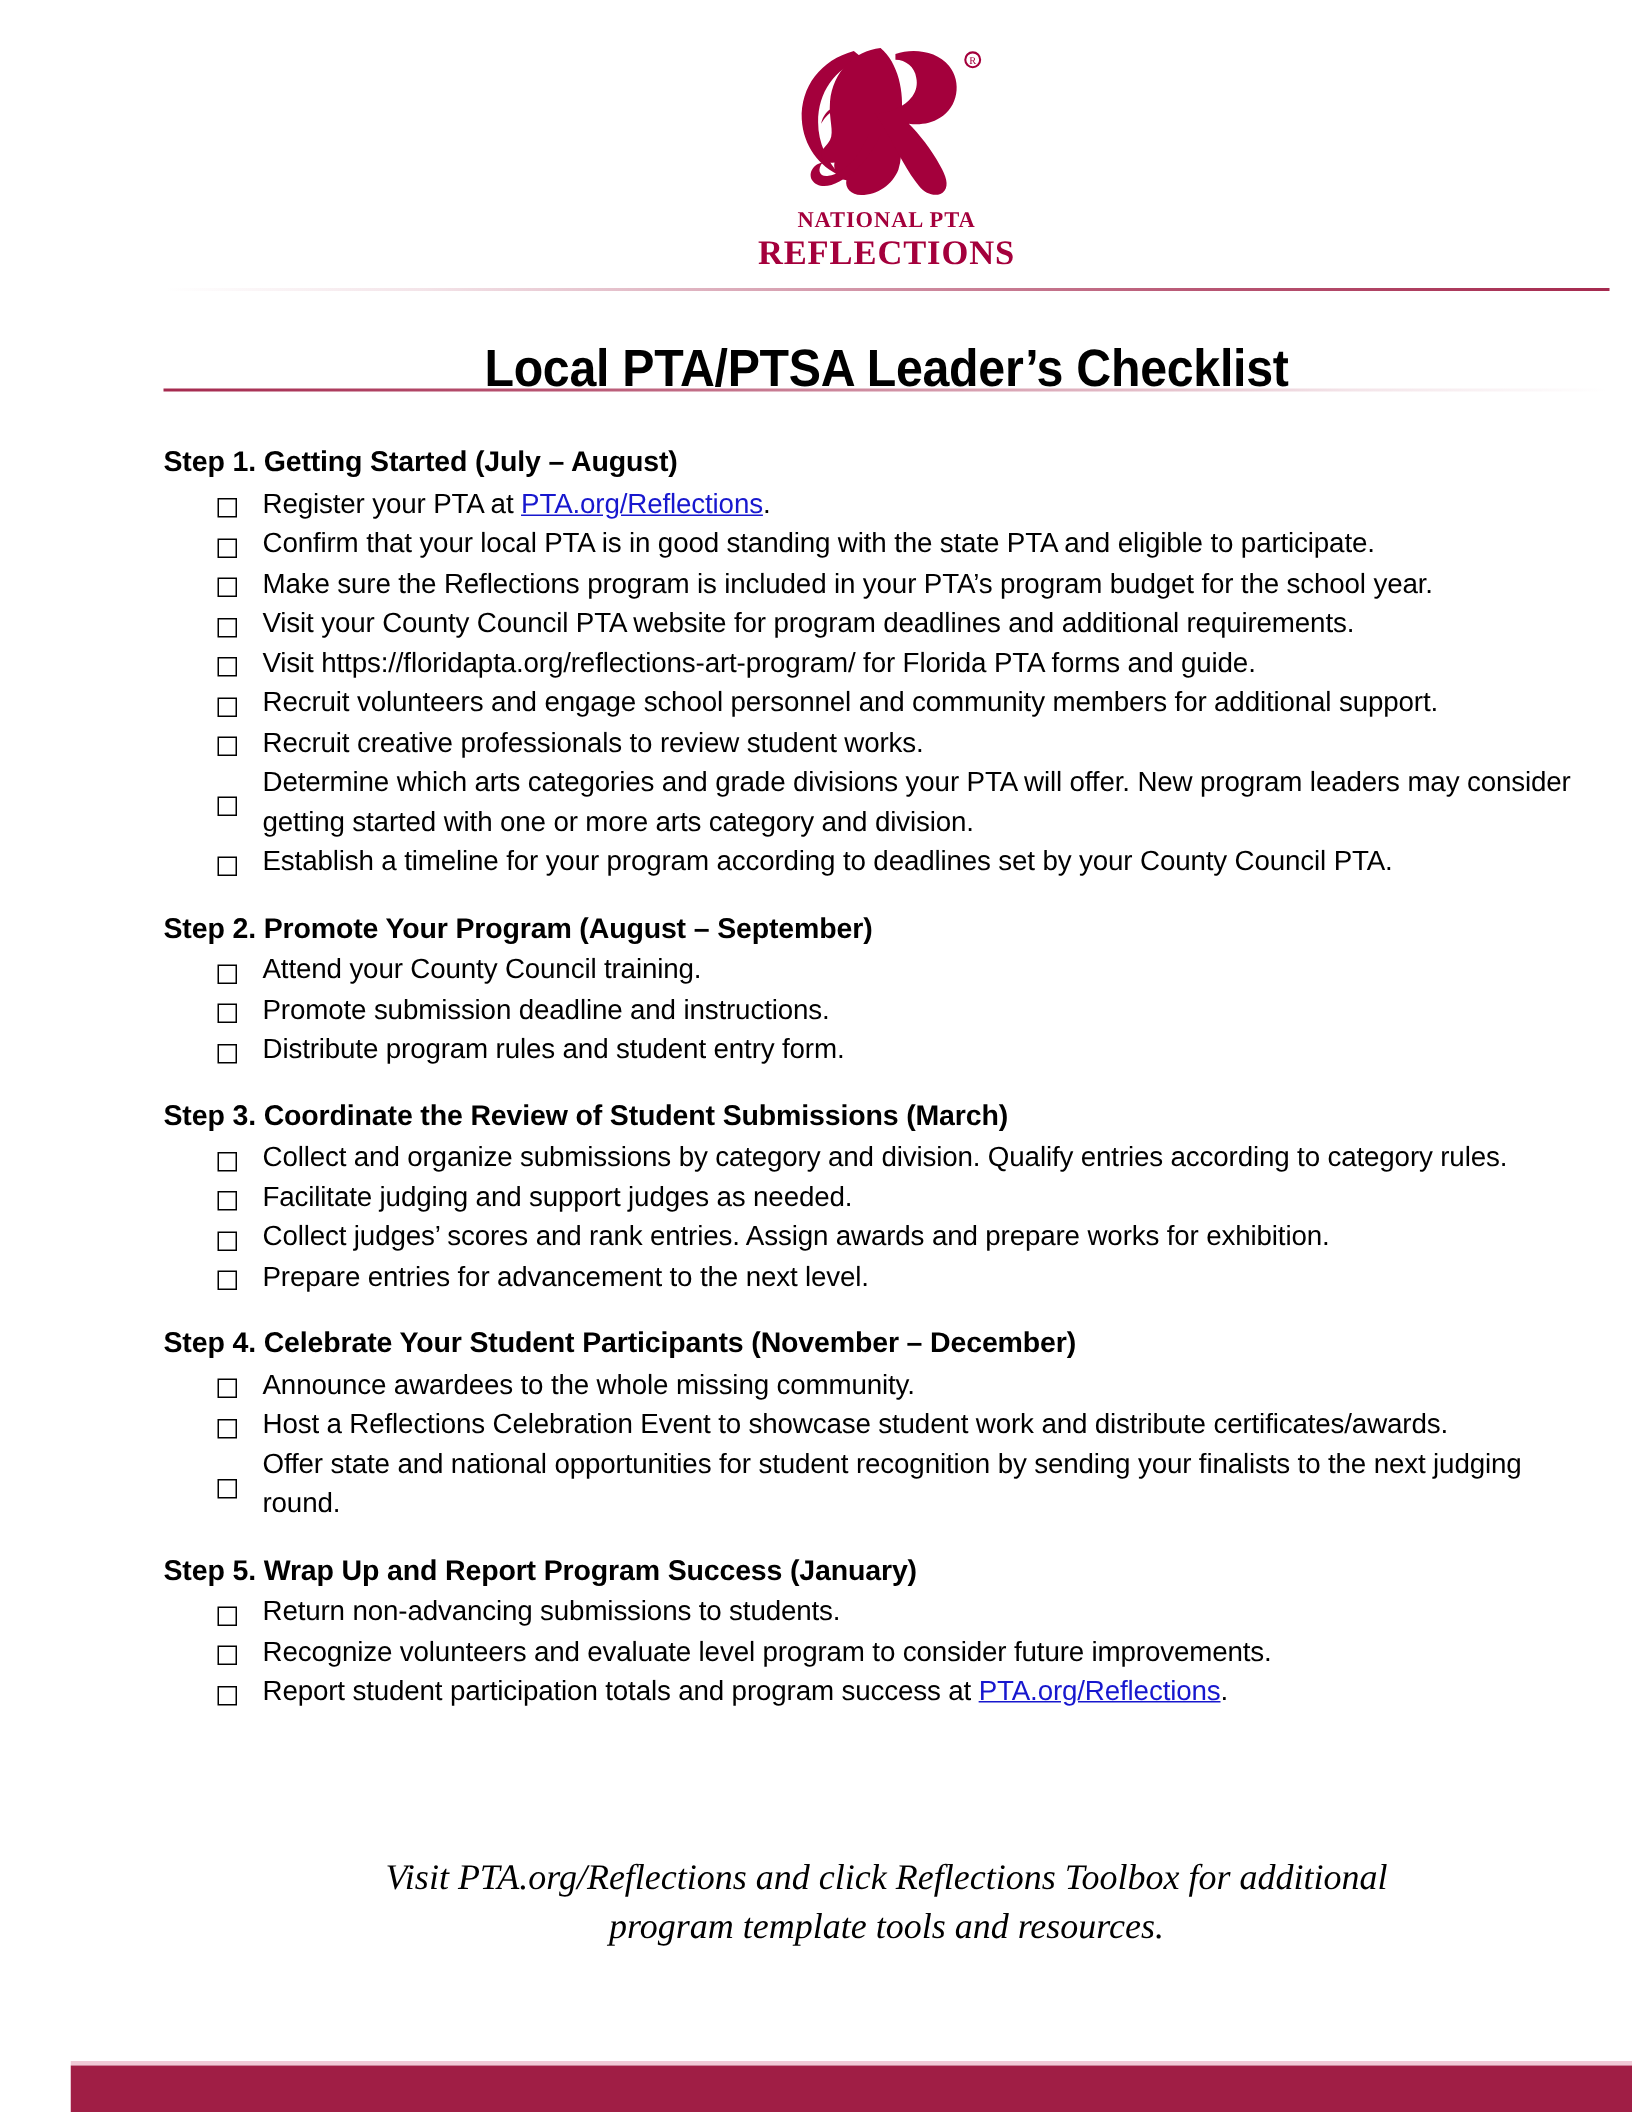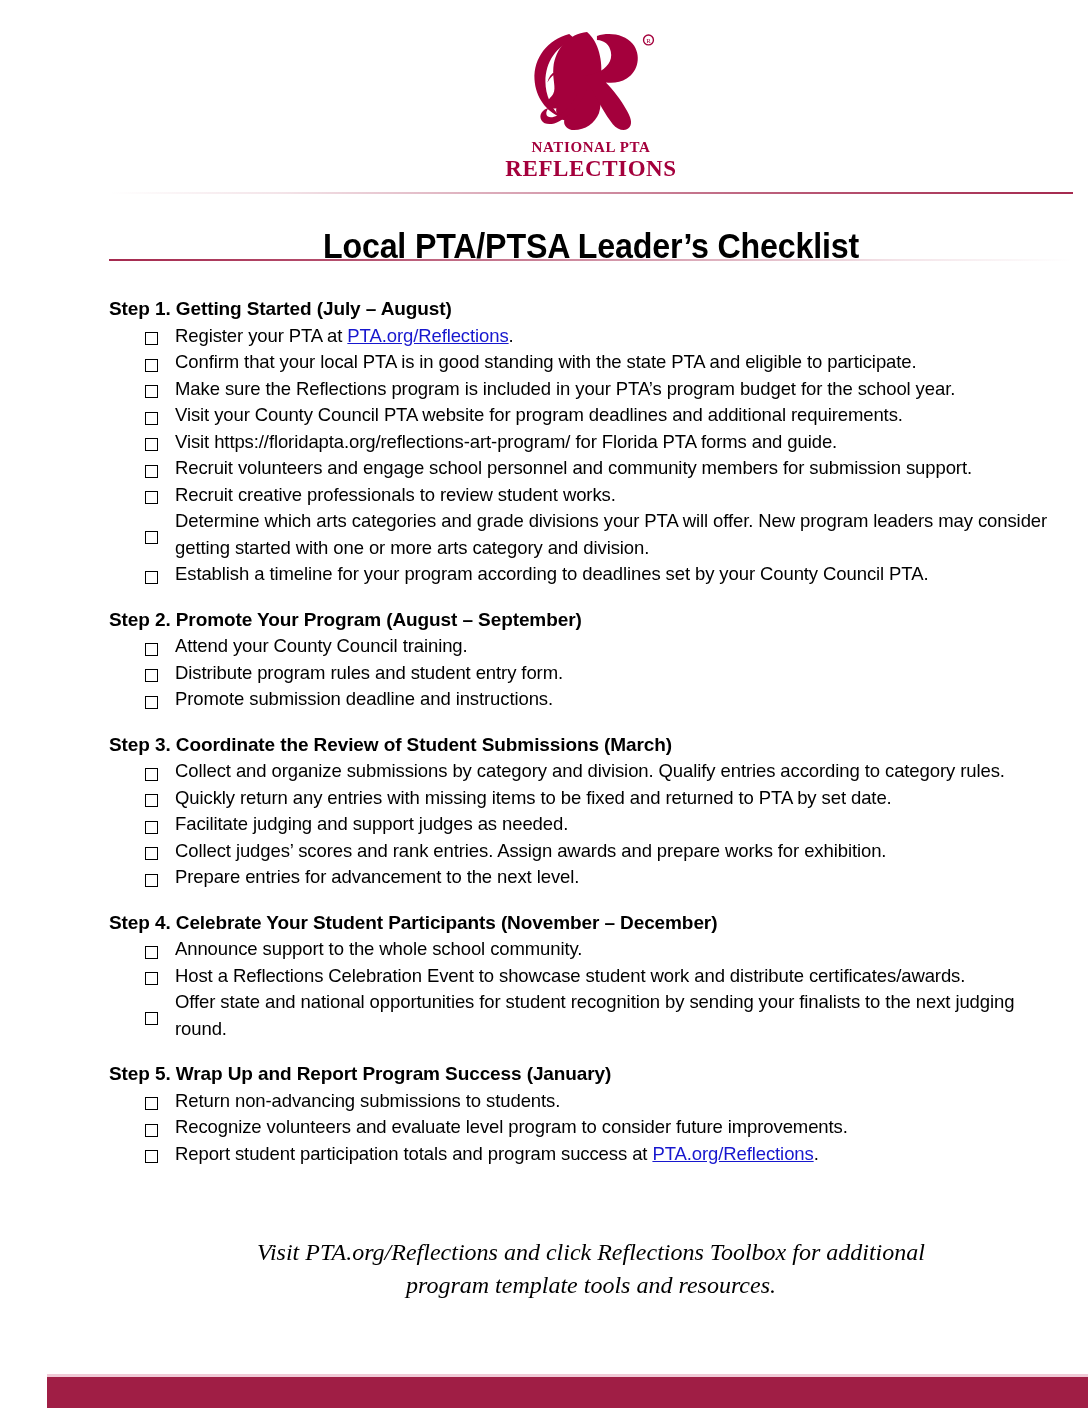--- a/index.html
+++ b/index.html
@@ -262,21 +262,21 @@
           <li class="item">
             <span class="checkbox"></span>
             <span class="item-text"><span>Visit your County Council PTA website for program deadlines and additional requirements.</span></span>
           </li>
           <li class="item">
             <span class="checkbox"></span>
             <span class="item-text"><span>Visit https://floridapta.org/reflections-art-program/ for Florida PTA forms and guide.</span></span>
           </li>
           <li class="item">
             <span class="checkbox"></span>
-            <span class="item-text"><span>Recruit volunteers and engage school personnel and community members for submission support.</span></span>
+            <span class="item-text"><span>Recruit volunteers and engage school personnel and community members for additional support.</span></span>
           </li>
           <li class="item">
             <span class="checkbox"></span>
             <span class="item-text"><span>Recruit creative professionals to review student works.</span></span>
           </li>
           <li class="item">
             <span class="checkbox"></span>
             <span class="item-text"><span>Determine which arts categories and grade divisions your PTA will offer. New program leaders may consider getting started with one or more arts category and division.</span></span>
           </li>
           <li class="item">
@@ -287,59 +287,55 @@
       </div>
       <div class="step-block">
         <div class="step-heading">Step 2. Promote Your Program (August – September)</div>
         <ul class="items">
           <li class="item">
             <span class="checkbox"></span>
             <span class="item-text"><span>Attend your County Council training.</span></span>
           </li>
           <li class="item">
             <span class="checkbox"></span>
+            <span class="item-text"><span>Promote submission deadline and instructions.</span></span>
+          </li>
+          <li class="item">
+            <span class="checkbox"></span>
             <span class="item-text"><span>Distribute program rules and student entry form.</span></span>
           </li>
-          <li class="item">
-            <span class="checkbox"></span>
-            <span class="item-text"><span>Promote submission deadline and instructions.</span></span>
-          </li>
         </ul>
       </div>
       <div class="step-block">
         <div class="step-heading">Step 3. Coordinate the Review of Student Submissions (March)</div>
         <ul class="items">
           <li class="item">
             <span class="checkbox"></span>
             <span class="item-text"><span>Collect and organize submissions by category and division. Qualify entries according to category rules.</span></span>
           </li>
           <li class="item">
             <span class="checkbox"></span>
-            <span class="item-text"><span>Quickly return any entries with missing items to be fixed and returned to PTA by set date.</span></span>
-          </li>
-          <li class="item">
-            <span class="checkbox"></span>
             <span class="item-text"><span>Facilitate judging and support judges as needed.</span></span>
           </li>
           <li class="item">
             <span class="checkbox"></span>
             <span class="item-text"><span>Collect judges’ scores and rank entries. Assign awards and prepare works for exhibition.</span></span>
           </li>
           <li class="item">
             <span class="checkbox"></span>
             <span class="item-text"><span>Prepare entries for advancement to the next level.</span></span>
           </li>
         </ul>
       </div>
       <div class="step-block">
         <div class="step-heading">Step 4. Celebrate Your Student Participants (November – December)</div>
         <ul class="items">
           <li class="item">
             <span class="checkbox"></span>
-            <span class="item-text"><span>Announce support to the whole school community.</span></span>
+            <span class="item-text"><span>Announce awardees to the whole missing community.</span></span>
           </li>
           <li class="item">
             <span class="checkbox"></span>
             <span class="item-text"><span>Host a Reflections Celebration Event to showcase student work and distribute certificates/awards.</span></span>
           </li>
           <li class="item">
             <span class="checkbox"></span>
             <span class="item-text"><span>Offer state and national opportunities for student recognition by sending your finalists to the next judging round.</span></span>
           </li>
         </ul>

